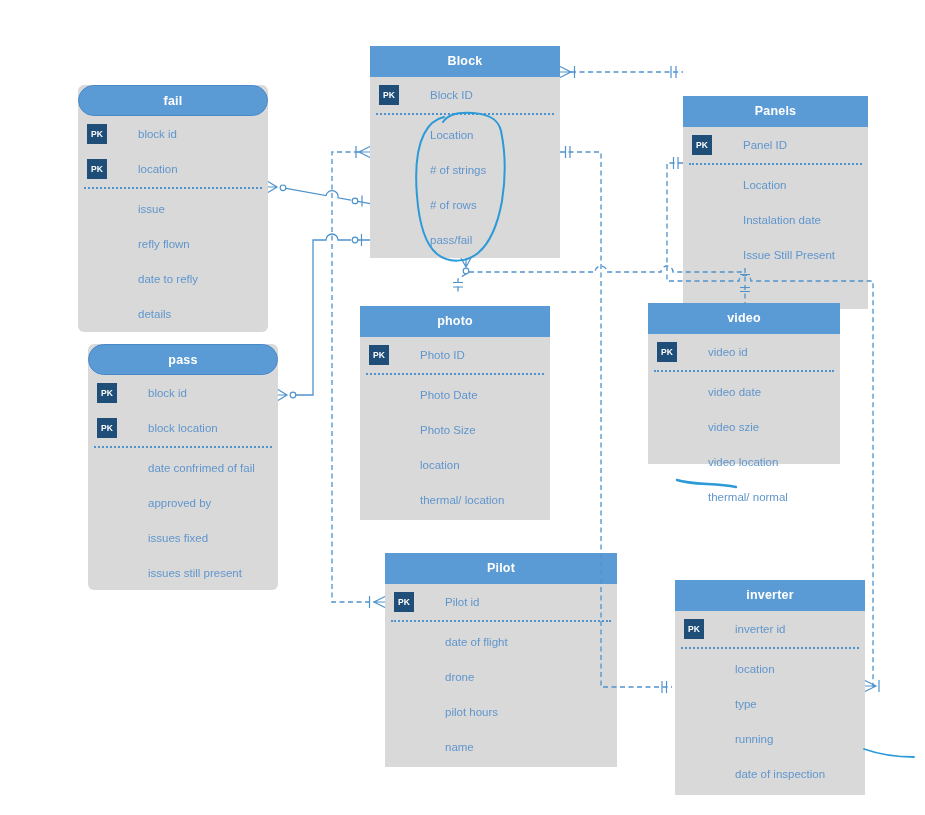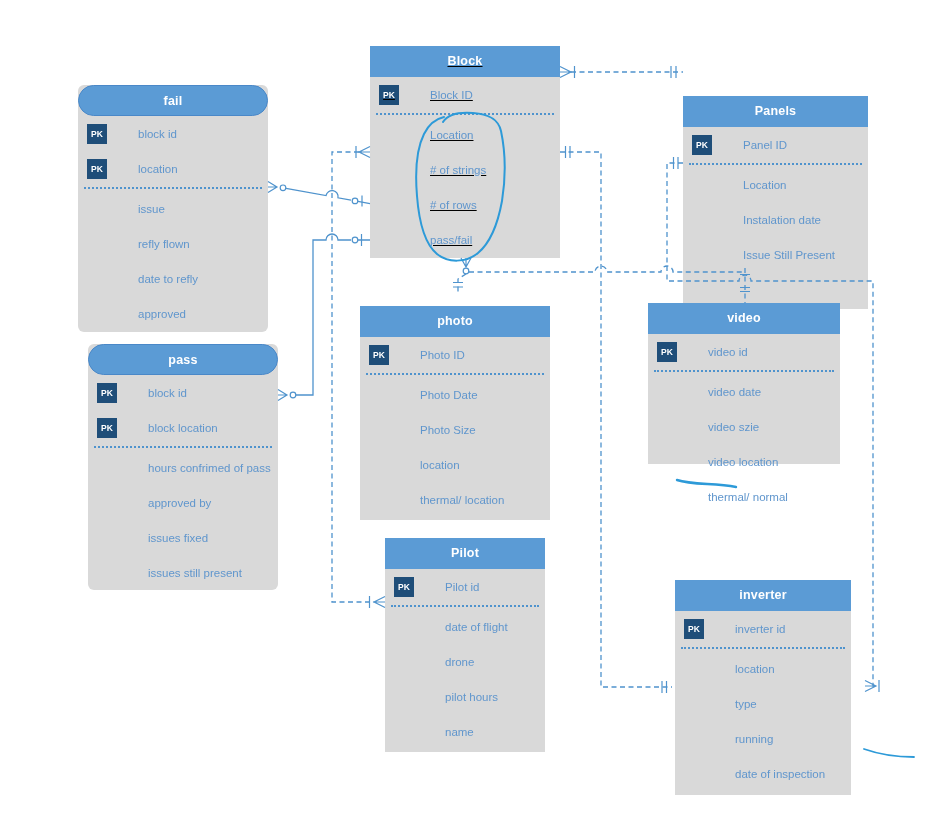--- a/index.html
+++ b/index.html
@@ -43,50 +43,50 @@
     <div class="trow nopk">
         <span class="lbl">issue</span>
       </div>
     <div class="trow nopk">
         <span class="lbl">refly flown</span>
       </div>
     <div class="trow nopk">
         <span class="lbl">date to refly</span>
       </div>
     <div class="trow nopk">
-        <span class="lbl">approved</span>
+        <span class="lbl">details</span>
       </div>
   </div>
 
   <div class="table rounded" style="left:88px;top:344px;width:190px;height:246px;">
     <div class="thead">pass</div>
     <div class="trow">
         <span class="pkbadge">PK</span>
         <span class="lbl">block id</span>
       </div>
     <div class="trow">
         <span class="pkbadge">PK</span>
         <span class="lbl">block location</span>
       </div>
     <div class="tsep"></div>
     <div class="trow nopk">
-        <span class="lbl">hours confrimed of pass</span>
+        <span class="lbl">date confrimed of fail</span>
       </div>
     <div class="trow nopk">
         <span class="lbl">approved by</span>
       </div>
     <div class="trow nopk">
         <span class="lbl">issues fixed</span>
       </div>
     <div class="trow nopk">
         <span class="lbl">issues still present</span>
       </div>
   </div>
 
-  <div class="table" style="left:370px;top:46px;width:190px;height:212px;text-decoration:underline;">
+  <div class="table" style="left:370px;top:46px;width:190px;height:212px;">
     <div class="thead">Block</div>
     <div class="trow">
         <span class="pkbadge">PK</span>
         <span class="lbl">Block ID</span>
       </div>
     <div class="tsep"></div>
     <div class="trow nopk">
         <span class="lbl">Location</span>
       </div>
     <div class="trow nopk">
@@ -114,21 +114,21 @@
         <span class="lbl">Photo Size</span>
       </div>
     <div class="trow nopk">
         <span class="lbl">location</span>
       </div>
     <div class="trow nopk">
         <span class="lbl">thermal/ location</span>
       </div>
   </div>
 
-  <div class="table" style="left:385px;top:538px;width:160px;height:214px;">
+  <div class="table" style="left:385px;top:553px;width:232px;height:214px;">
     <div class="thead">Pilot</div>
     <div class="trow">
         <span class="pkbadge">PK</span>
         <span class="lbl">Pilot id</span>
       </div>
     <div class="tsep"></div>
     <div class="trow nopk">
         <span class="lbl">date of flight</span>
       </div>
     <div class="trow nopk">
@@ -174,21 +174,21 @@
         <span class="lbl">video szie</span>
       </div>
     <div class="trow nopk">
         <span class="lbl">video location</span>
       </div>
     <div class="trow nopk">
         <span class="lbl">thermal/ normal</span>
       </div>
   </div>
 
-  <div class="table" style="left:675px;top:580px;width:176px;height:215px;">
+  <div class="table" style="left:675px;top:580px;width:190px;height:215px;">
     <div class="thead">inverter</div>
     <div class="trow">
         <span class="pkbadge">PK</span>
         <span class="lbl">inverter id</span>
       </div>
     <div class="tsep"></div>
     <div class="trow nopk">
         <span class="lbl">location</span>
       </div>
     <div class="trow nopk">

